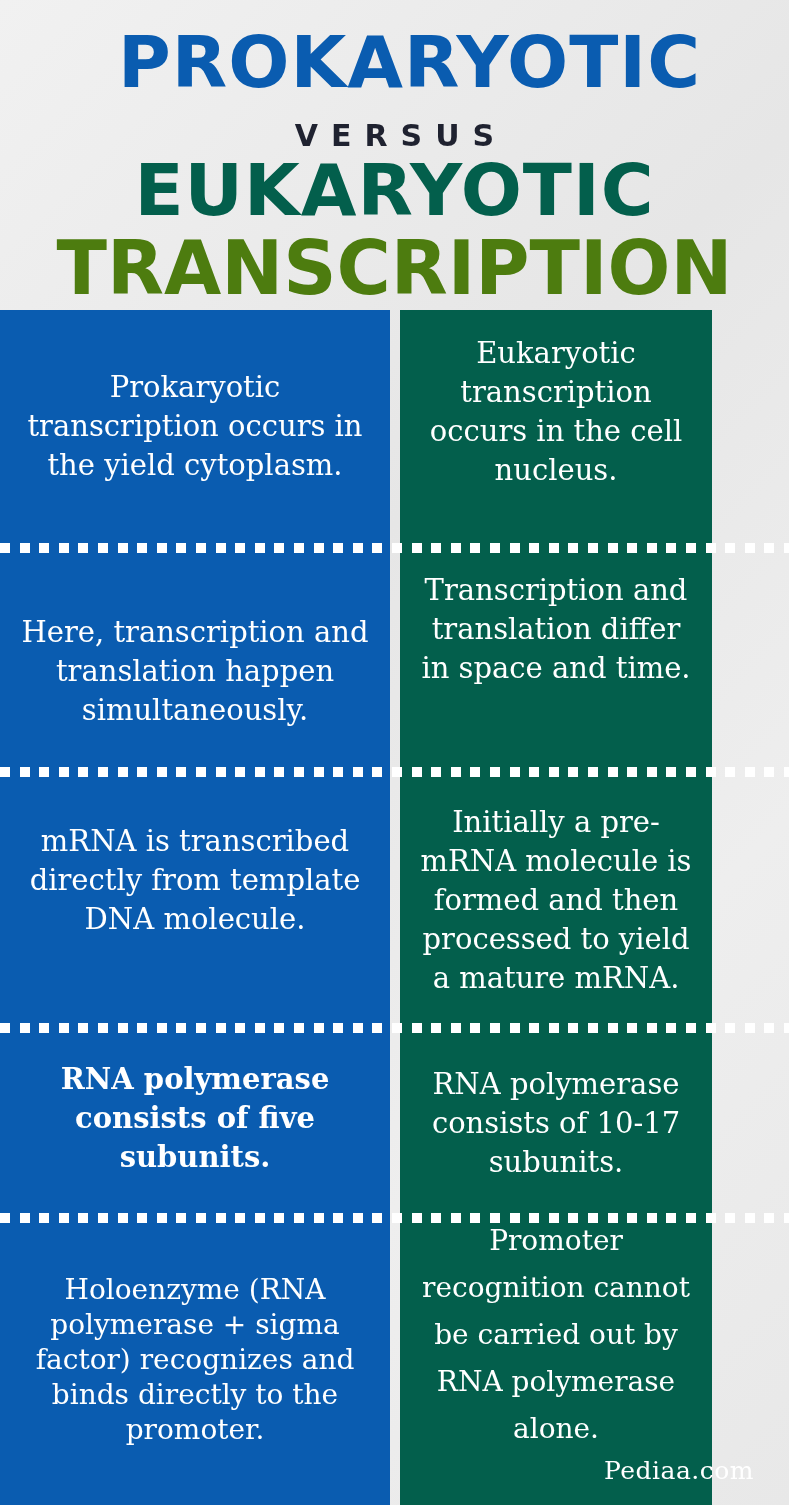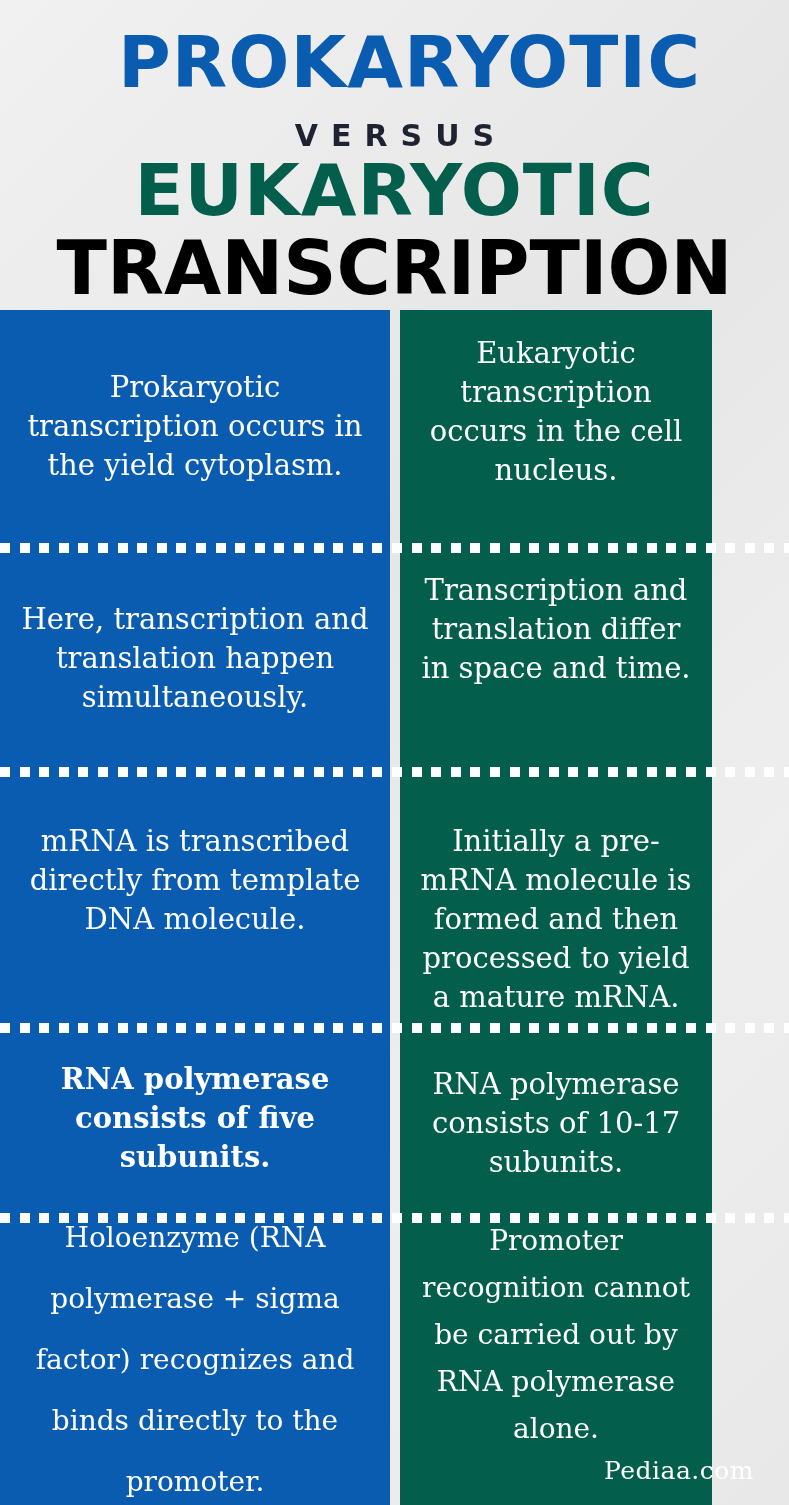--- a/index.html
+++ b/index.html
@@ -45,49 +45,49 @@
       letter-spacing: 0.5px;
     }
   </style>
 </head>
 <body>
 
 <div class="header">
   <div class="h-line h-pro" style="color:#0a5cb0">PROKARYOTIC</div>
   <div class="h-line h-vs" style="color:#1f2230">VERSUS</div>
   <div class="h-line h-eu" style="color:#035f4c">EUKARYOTIC</div>
-  <div class="h-line h-tr" style="color:#000000">TRANSCRIPTION</div>
+  <div class="h-line h-tr" style="color:#4d7c0f">TRANSCRIPTION</div>
 </div>
 
 <div class="col col-left" style="background:#0a5cb0">
   <div class="cell" style="top:0px;height:233px;">
     <span>Prokaryotic transcription occurs in the yield cytoplasm.</span>
   </div>
-  <div class="cell" style="top:242px;height:213px;">
+  <div class="cell" style="top:255px;height:213px;">
     <span>Here, transcription and translation happen simultaneously.</span>
   </div>
   <div class="cell" style="top:467px;height:246px;padding-bottom:40px;">
     <span>mRNA is transcribed directly from template DNA molecule.</span>
   </div>
   <div class="cell" style="top:723px;height:180px;padding-bottom:10px;font-weight:bold;">
     <span>RNA polymerase consists of five subunits.</span>
   </div>
-  <div class="cell" style="top:913px;height:282px;font-size:28px;line-height:61px;padding:0 10px 9px;">
+  <div class="cell" style="top:913px;height:282px;font-size:28px;line-height:35px;padding:0 10px 9px;">
     <span>Holoenzyme (RNA polymerase + sigma factor) recognizes and binds directly to the promoter.</span>
   </div>
 </div>
 
 <div class="col col-right" style="background:#035f4c">
   <div class="cell" style="top:0px;height:233px;padding-bottom:30px;">
     <span>Eukaryotic transcription occurs in the cell nucleus.</span>
   </div>
   <div class="cell" style="top:243px;height:213px;padding-bottom:60px;">
     <span>Transcription and translation differ in space and time.</span>
   </div>
-  <div class="cell" style="top:486px;height:246px;text-align:center;">
+  <div class="cell" style="top:467px;height:246px;text-align:center;">
     <span>Initially a pre-mRNA molecule is formed and then processed to yield a mature mRNA.</span>
   </div>
   <div class="cell" style="top:723px;height:180px;">
     <span>RNA polymerase consists of 10-17 subunits.</span>
   </div>
   <div class="cell" style="top:913px;height:282px;font-size:28px;line-height:47px;padding:0 10px 60px;">
     <span>Promoter recognition cannot be carried out by RNA polymerase alone.</span>
   </div>
 </div>
 

